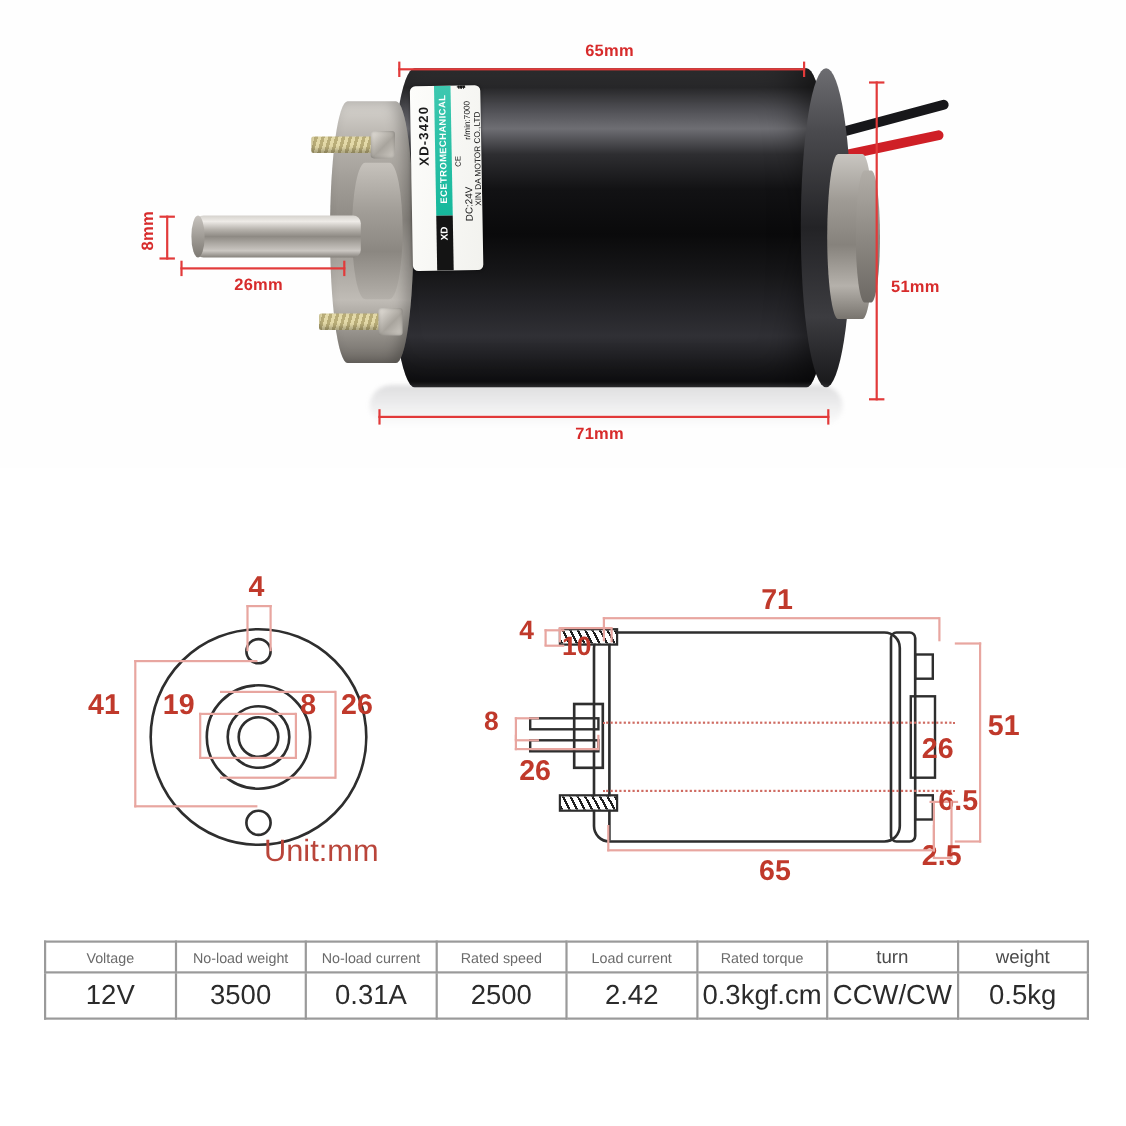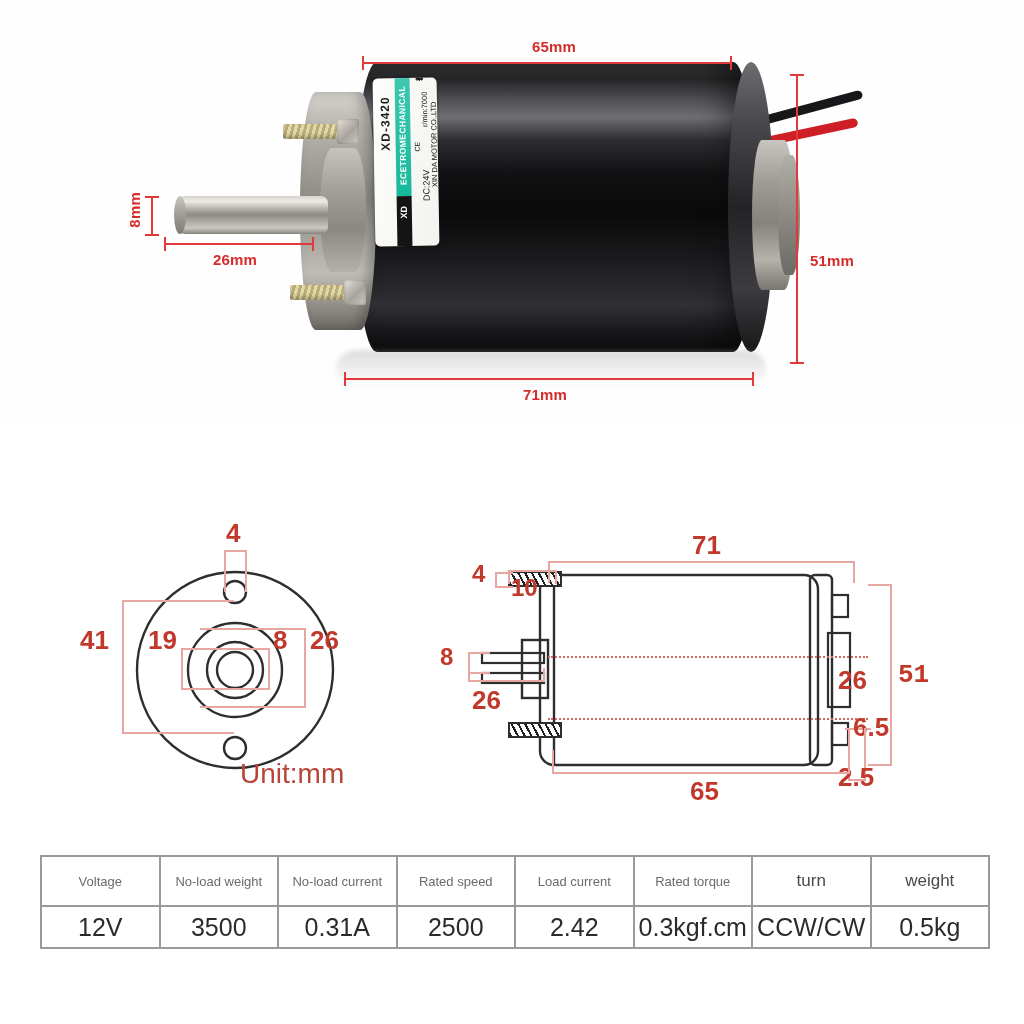--- a/index.html
+++ b/index.html
@@ -141,21 +141,21 @@
                 font-size: 28px; font-weight: 500; }
 
   
   #spec-table {
     position: absolute; left: 40px; top: 855px; width: 950px;
     border-collapse: collapse; table-layout: fixed;
   }
   #spec-table th, #spec-table td {
     border: 2px solid #9a9a9a; text-align: center; color: #3a3a3a; background: #fff;
   }
-  #spec-table th { height: 50px; font-size: 13px; font-weight: 400; color: #6b6b6b; margin-left: 22px; }
+  #spec-table th { height: 28px; font-size: 13px; font-weight: 400; color: #6b6b6b; margin-left: 22px; }
   #spec-table td { height: 42px; font-size: 25px; font-weight: 400; color: #2b2b2b; }
   #spec-table th.big { font-size: 17px; color: #4a4a4a; }
 </style>
 </head>
 <body>
 
 <div id="root">
 
   <div id="photo-section">
 
@@ -310,21 +310,21 @@
     <div class="rline-h" style="left:468px; top:180px; width:76px;"></div>
     <div class="rline-v" style="left:468px; top:168px; height:14px;"></div>
     <div class="rline-v" style="left:543px; top:168px; height:14px;"></div>
     <div class="dwg-label" style="left:472px; top:185px;">26</div>
 
     <div class="dwg-label" style="left:838px; top:165px;">26</div>
 
     <div class="rline-v" style="left:890px; top:84px; height:182px;"></div>
     <div class="rline-h" style="left:868px; top:84px; width:24px;"></div>
     <div class="rline-h" style="left:868px; top:264px; width:24px;"></div>
-    <div class="dwg-label" style="left:898px; top:160px;font-family:Liberation Mono, monospace;">51</div>
+    <div class="dwg-label" style="left:898px; top:144px;">51</div>
 
     <div class="rline-h" style="left:845px; top:228px; width:26px;"></div>
     <div class="dwg-label" style="left:853px; top:212px;">6.5</div>
 
     <div class="rline-v" style="left:848px; top:228px; height:52px;"></div>
     <div class="rline-v" style="left:864px; top:228px; height:52px;"></div>
     <div class="rline-h" style="left:848px; top:279px; width:18px;"></div>
     <div class="dwg-label" style="left:838px; top:262px;">2.5</div>
 
     <div class="rline-h" style="left:552px; top:272px; width:298px;"></div>

